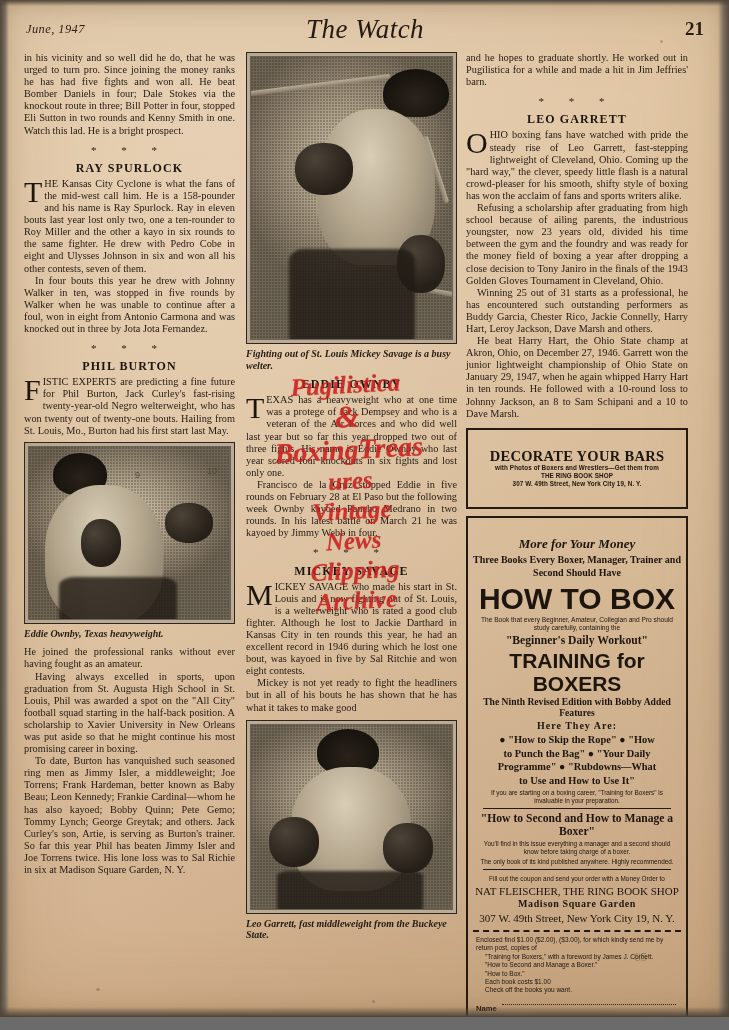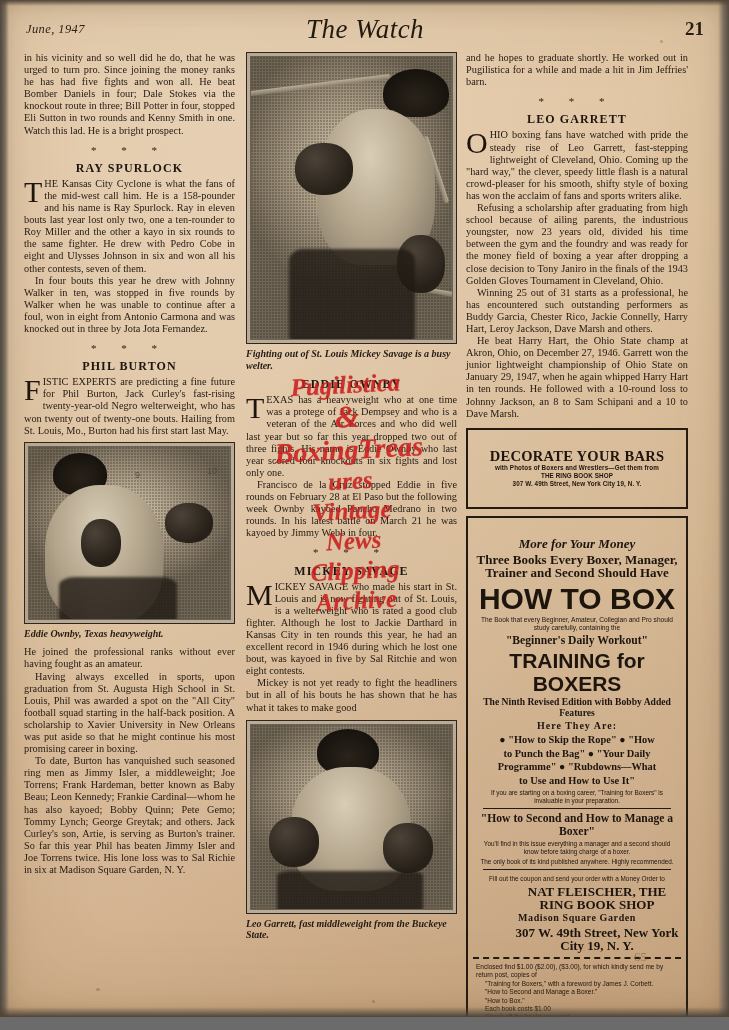--- a/index.html
+++ b/index.html
@@ -245,21 +245,21 @@
     letter-spacing: .1px;
   }
   .ad-more {
     font-style: italic;
     font-weight: bold;
     font-size: 13px;
     margin: 1px 0 3px 0;
   }
   .ad-3books {
     font-weight: bold;
-    font-size: 13px;
+    font-size: 10px;
     line-height: 13px;
     margin-bottom: 4px;
   }
   .ad-big {
     font-weight: bold;
     font-size: 30px;
     line-height: 31px;
     letter-spacing: 0px;
     font-family: "Liberation Sans", sans-serif;
     margin: 2px 0 2px 0;
@@ -300,25 +300,24 @@
     font-size: 9.6px;
     line-height: 11px;
   }
   .ad-note {
     font-family: "Liberation Sans", sans-serif;
     font-size: 6.4px;
     line-height: 8px;
     margin: 2px 6px;
   }
   .ad-addr-big {
-    font-weight: bold;
-    font-size: 13px;
+    font-weight: normal;
+    font-size: 11px;
     line-height: 13.5px;
     margin-top: 2px;
-    margin-left: 40px;
   }
   .ad-addr-mid {
     font-weight: bold;
     font-size: 10px;
     line-height: 12px;
     letter-spacing: .6px;
   }
   .coupon-rule {
     border-top: 2px dashed #241b12;
     margin: 4px 0 4px 0;

